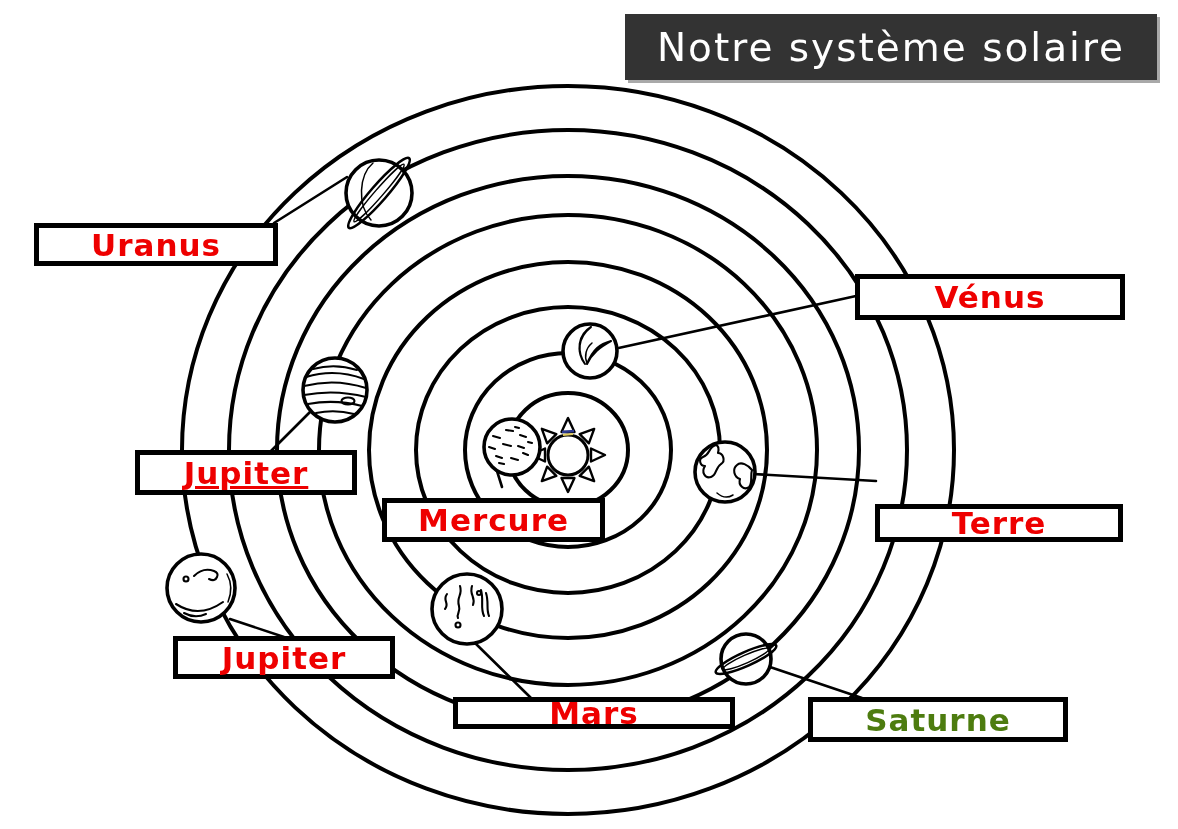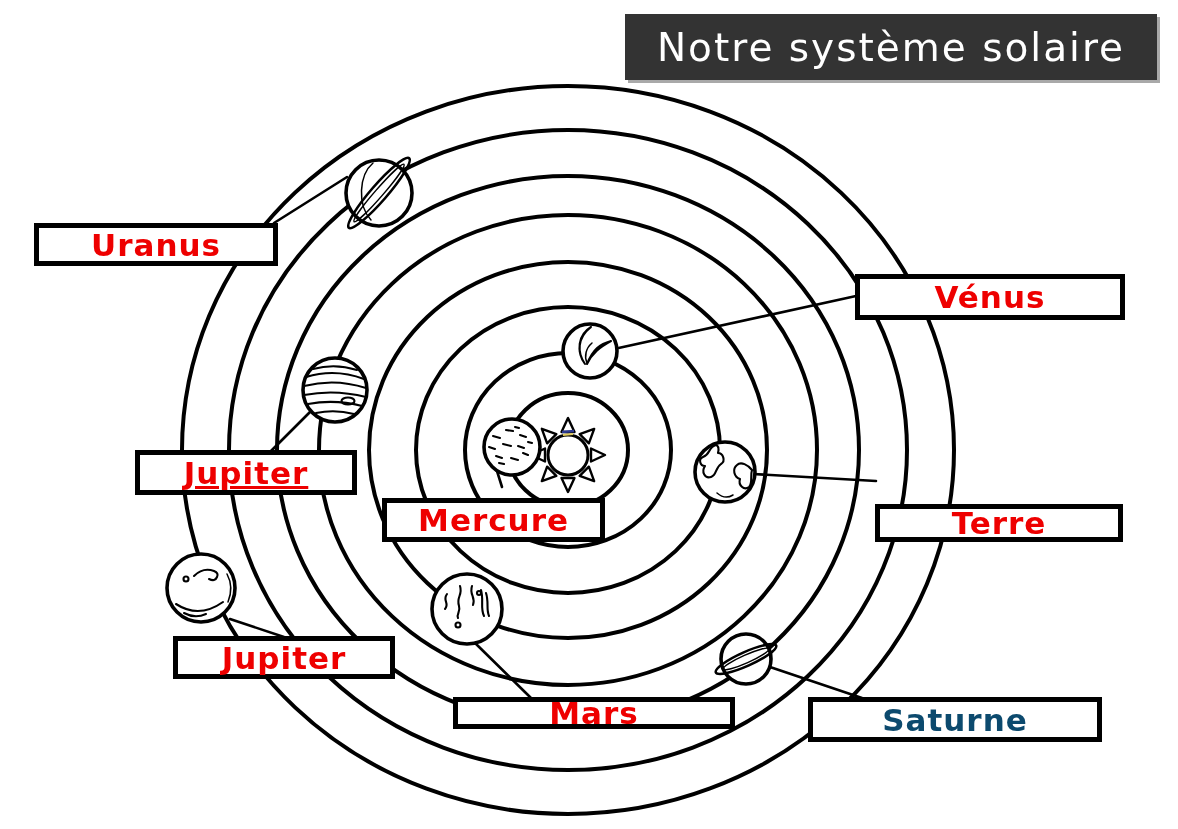--- a/index.html
+++ b/index.html
@@ -145,16 +145,16 @@
     </div>
   <div class="label-box" style="left: 875px; top: 460px; width: 248px; height: 38px; color: rgb(238, 0, 0); border-color: rgb(0, 0, 0); margin-top: 44px;">
       <span>Terre</span>
     </div>
   <div class="label-box" style="left: 173px; top: 636px; width: 222px; height: 43px; color: rgb(238, 0, 0); border-color: rgb(0, 0, 0);">
       <span>Jupiter</span>
     </div>
   <div class="label-box" style="left: 453px; top: 697px; width: 282px; height: 32px; color: rgb(238, 0, 0); border-color: rgb(0, 0, 0);">
       <span>Mars</span>
     </div>
-  <div class="label-box" style="left: 808px; top: 697px; width: 294px; height: 45px; color: #0c4a6e; border-color: rgb(0, 0, 0);">
+  <div class="label-box" style="left: 808px; top: 697px; width: 260px; height: 45px; color: #4d7c0f; border-color: rgb(0, 0, 0);">
       <span>Saturne</span>
     </div>
 </div>
 
 </body></html>

